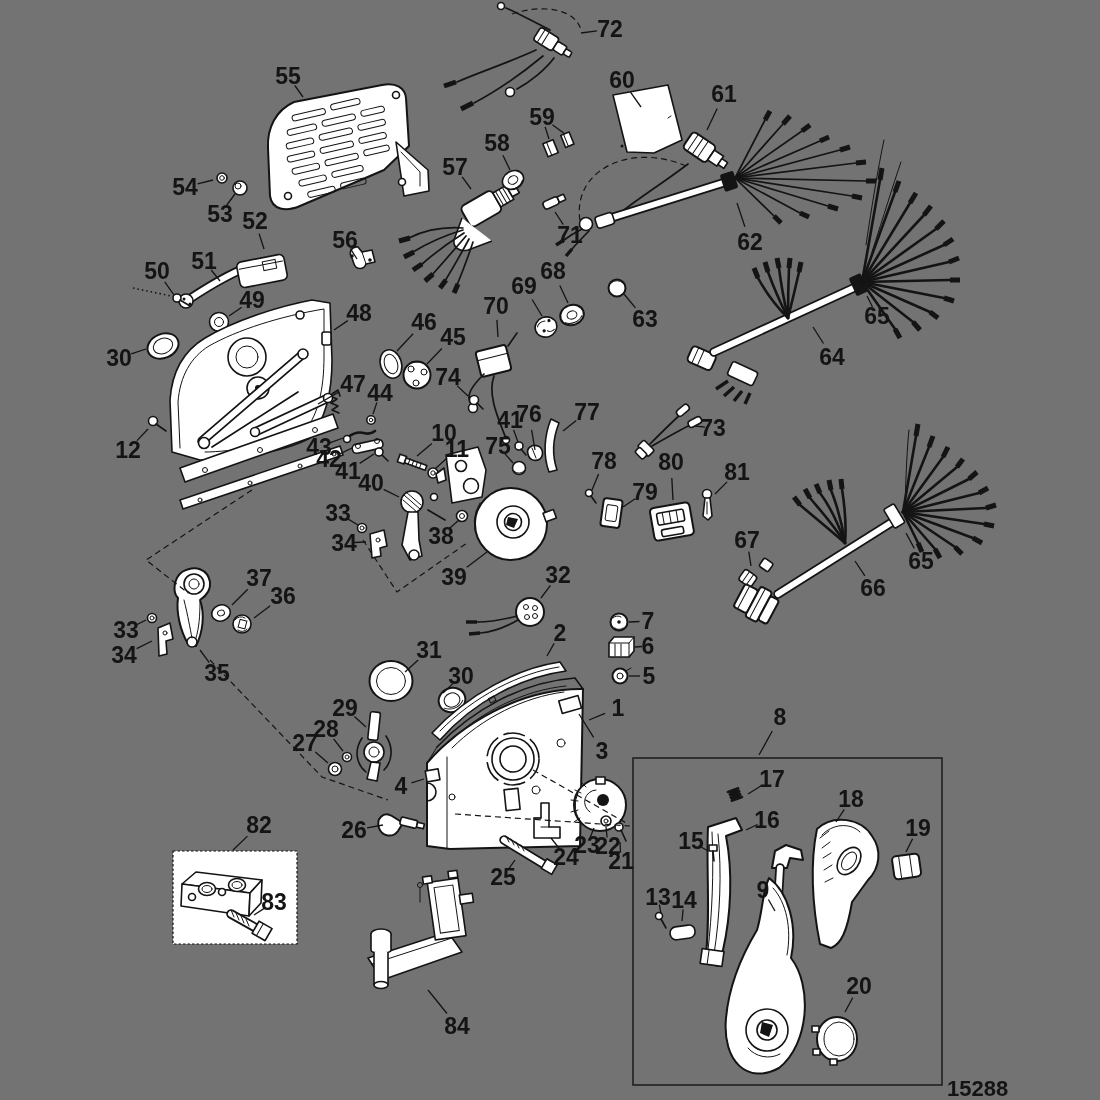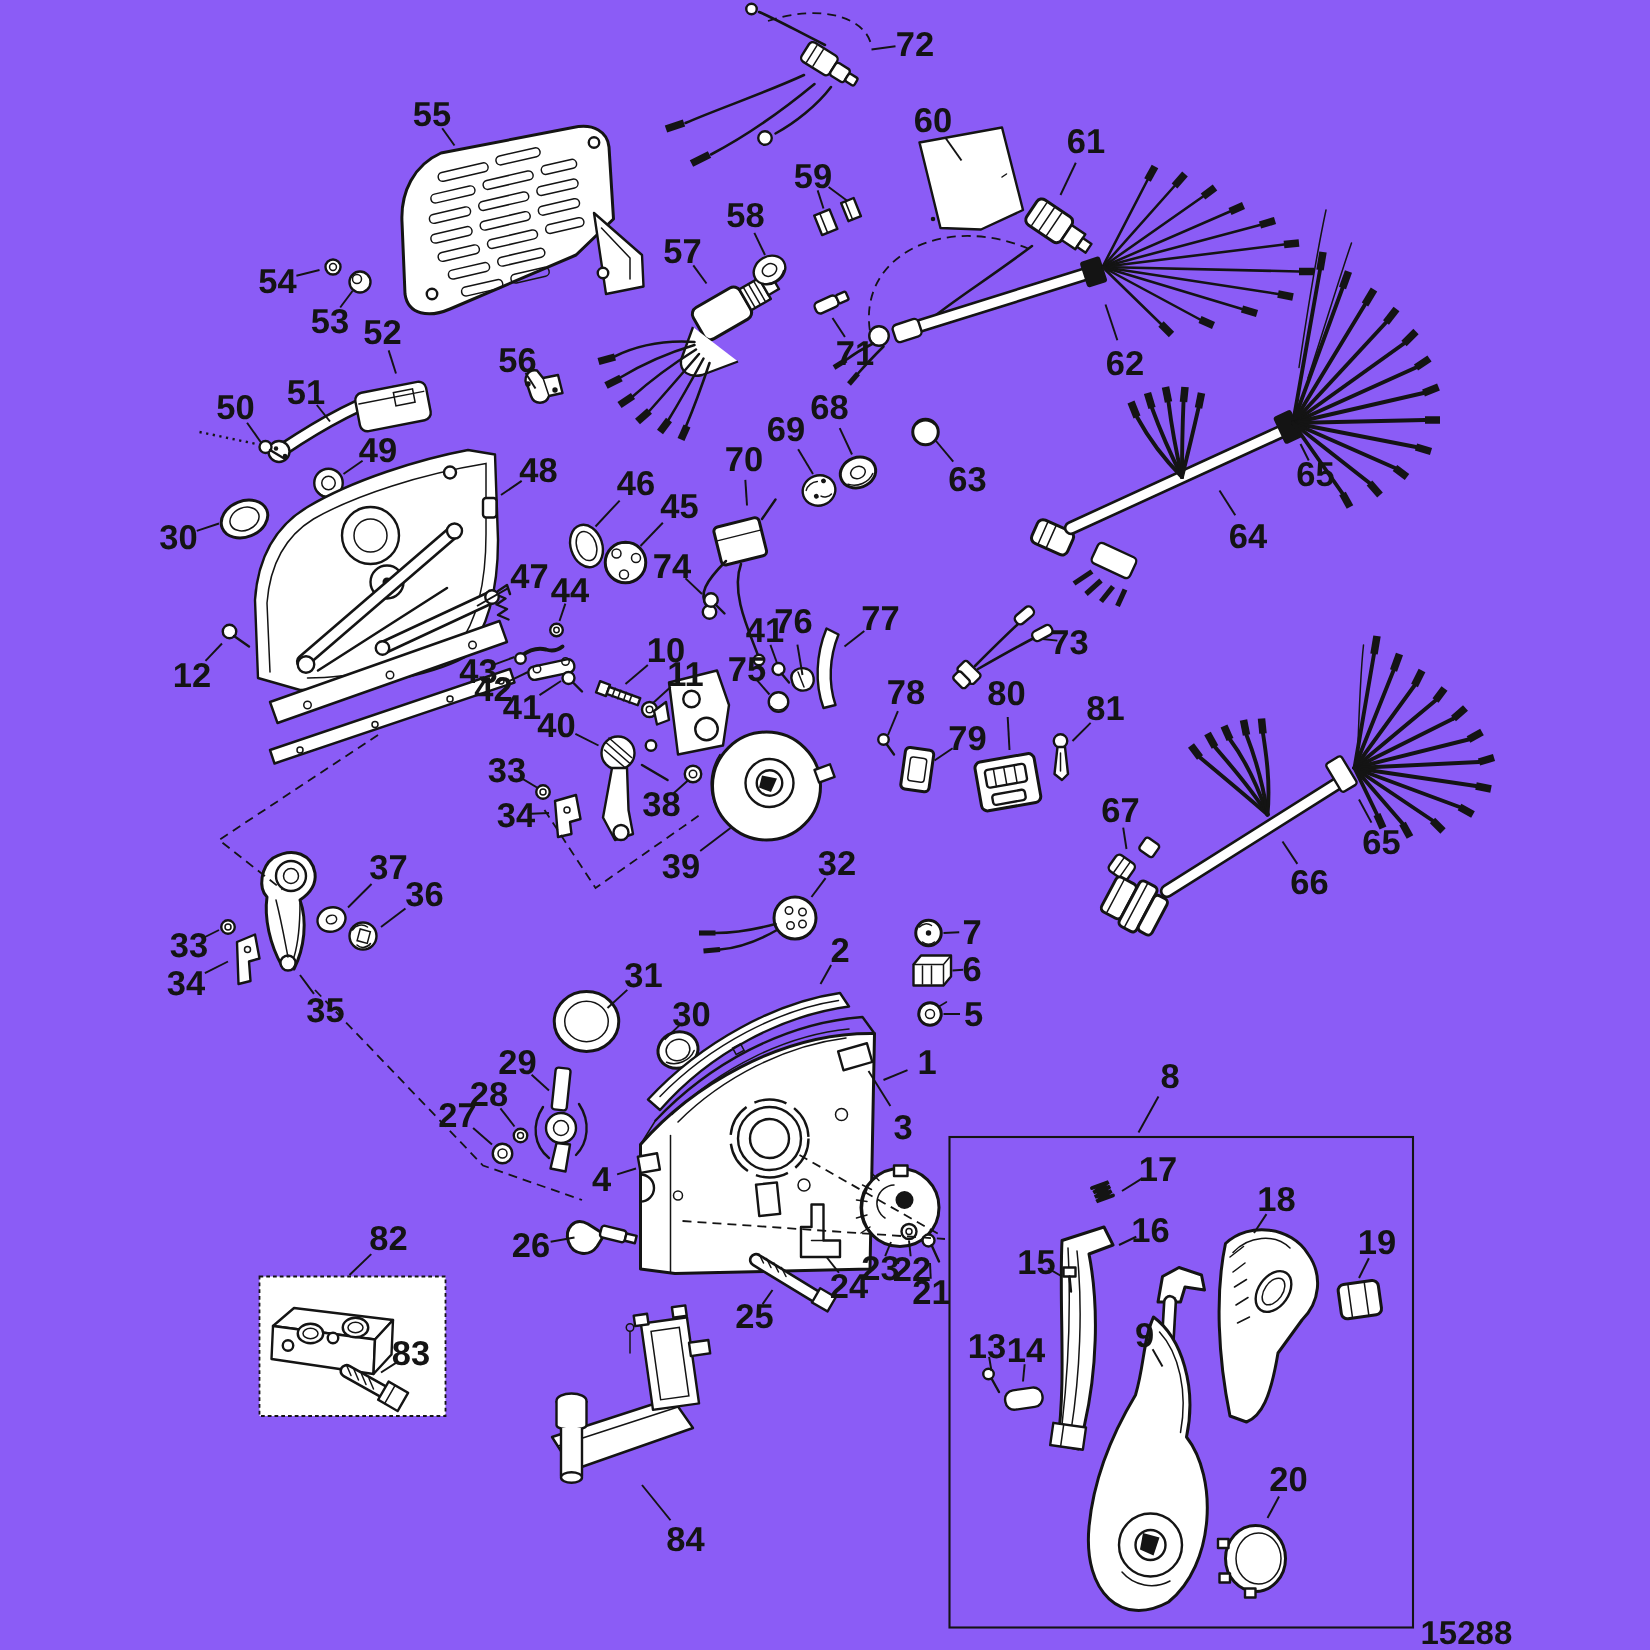--- a/index.html
+++ b/index.html
@@ -1,16 +1,16 @@
 <!DOCTYPE html>
 <html><head>
 <meta charset="utf-8">
 <style>
   html,body{margin:0;padding:0;background:#fff;}
-  #stage{position:relative;width:1100px;height:1100px;background:#8b5cf6;overflow:hidden;}
+  #stage{position:relative;width:1100px;height:1100px;background:#737373;overflow:hidden;}
   svg{display:block;}
   .plabel{font:700 23px "Liberation Sans",sans-serif;fill:#141414;}
   .fignum{font:700 22px "Liberation Sans",sans-serif;fill:#141414;}
   .leader{stroke:#141414;stroke-width:1.3;fill:none;}
   .ln{stroke:#141414;stroke-width:1.6;fill:none;stroke-linecap:round;stroke-linejoin:round;}
   .lnt{stroke:#141414;stroke-width:1;fill:none;stroke-linecap:round;}
   .fw{fill:#fff;stroke:#141414;stroke-width:1.6;stroke-linejoin:round;}
   .fw2{fill:#fff;stroke:#141414;stroke-width:2;stroke-linejoin:round;}
   .fb{fill:#141414;stroke:none;}
   .wire{stroke:#141414;stroke-width:1.7;fill:none;stroke-linecap:round;}

